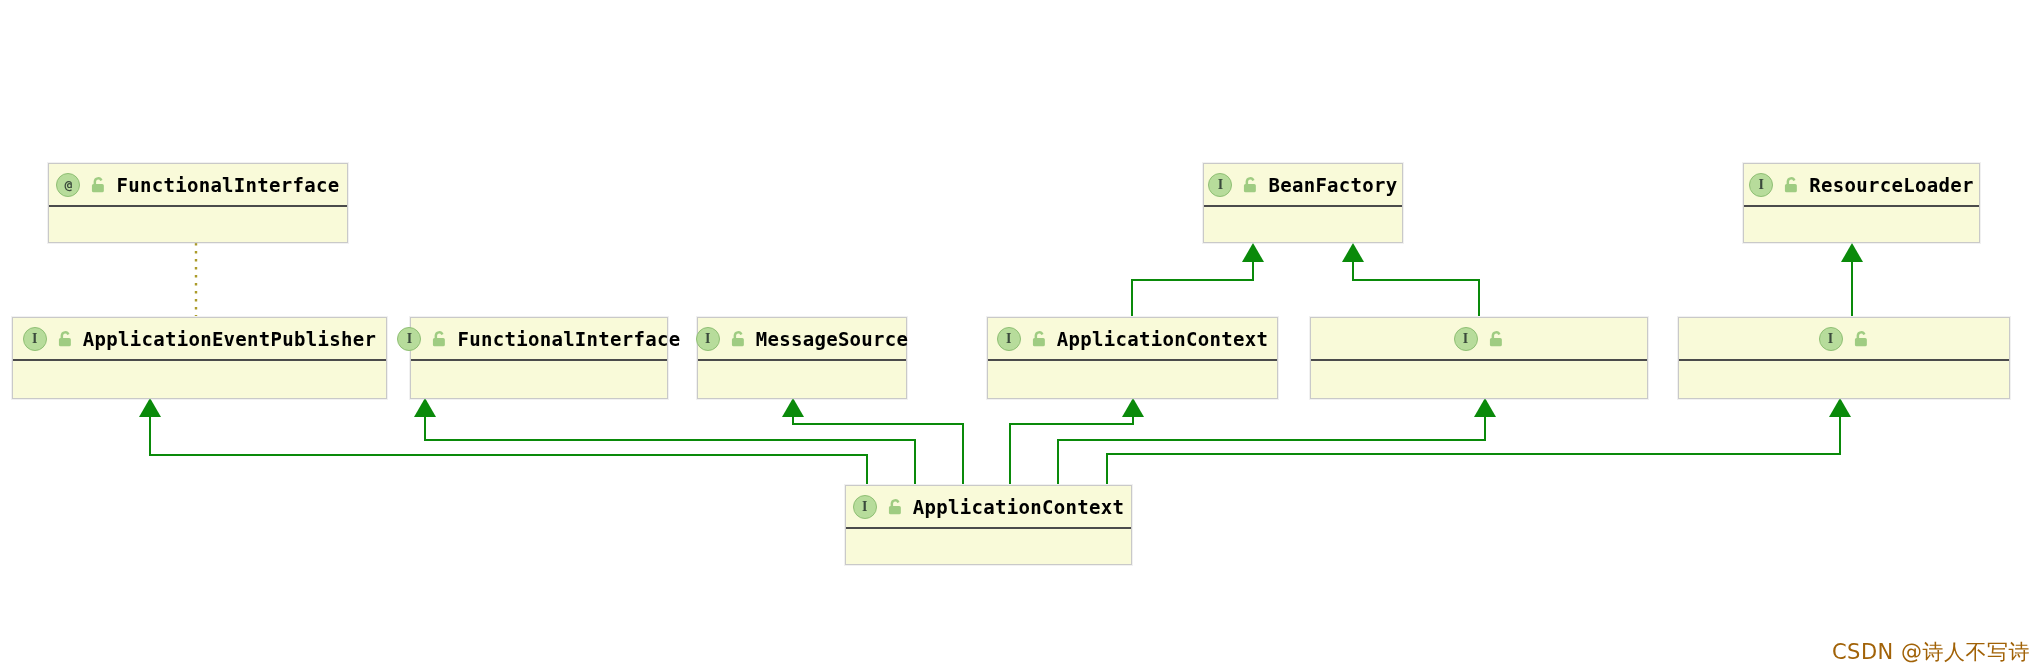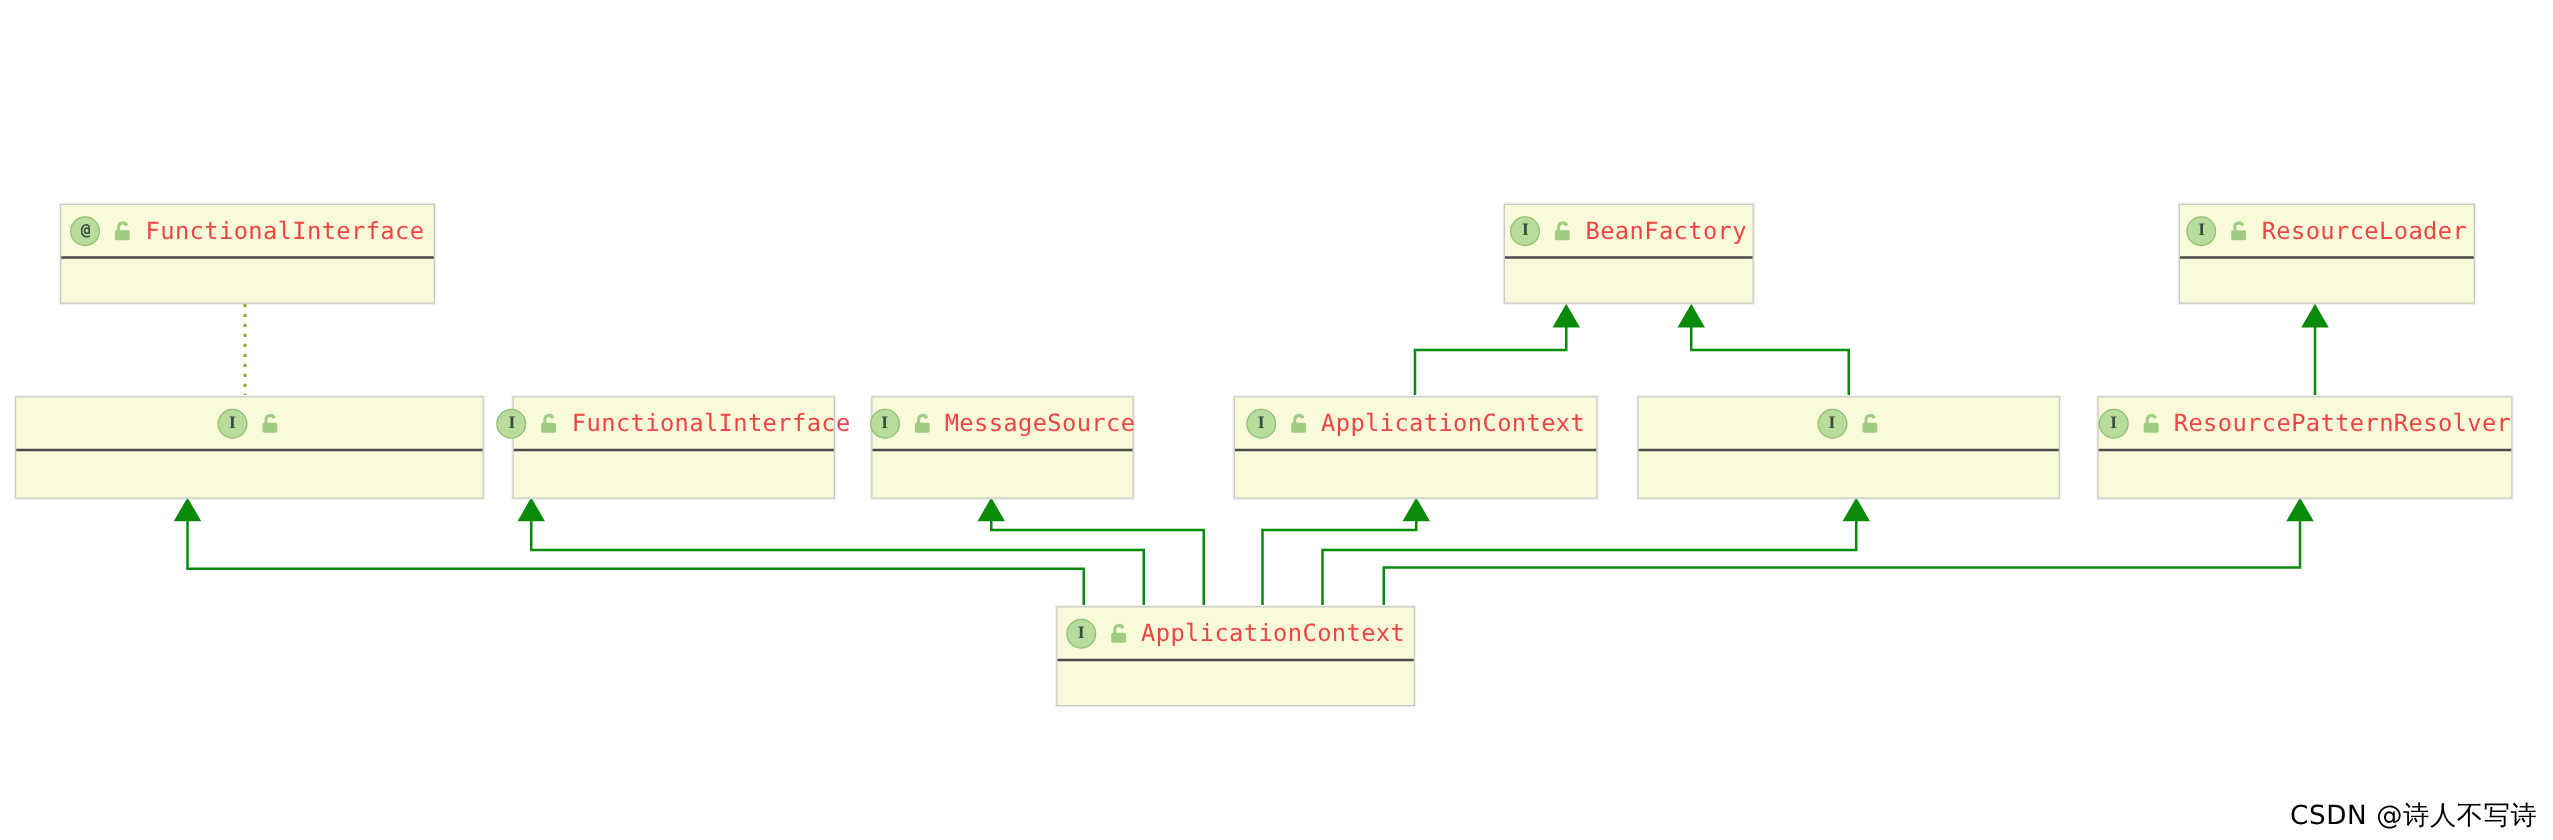--- a/index.html
+++ b/index.html
@@ -5,40 +5,40 @@
   html,body{margin:0;padding:0;background:#ffffff;}
   .canvas{position:relative;width:2042px;height:672px;background:#ffffff;overflow:hidden;
           font-family:"DejaVu Sans Mono","Liberation Mono",monospace;}
   .edges{position:absolute;left:0;top:0;width:2042px;height:672px;pointer-events:none;}
   .node{position:absolute;box-sizing:border-box;background:#f9fad9;border:1px solid #c9c9c9;
         box-shadow:0 0 0 1px rgba(200,200,200,.25);}
   .node-header{height:41px;display:flex;align-items:center;justify-content:center;gap:9px;
                border-bottom:2px solid #4b4b4b;padding:0 4px;white-space:nowrap;}
   .node-body{height:35px;}
   .mid .node-body{height:37px;}
-  .node-label{font-size:19px;font-weight:400;color:#ef4444;letter-spacing:.3px;}
+  .node-label{font-size:19px;font-weight:700;color:#000000;letter-spacing:.3px;}
   .icon-circle{flex:0 0 auto;width:22px;height:22px;border-radius:50%;background:#b7dc9b;
                border:1px solid #8fbf74;display:flex;align-items:center;justify-content:center;
                font-family:"Liberation Serif",serif;font-weight:bold;font-size:14px;line-height:1;
                color:#3a4a3c;}
   .icon-circle.annot{font-family:"DejaVu Sans Mono",monospace;font-size:13px;font-weight:bold;}
   .lock-icon{flex:0 0 auto;width:18px;height:18px;display:block;}
   
   .n-fi {left:48px;  top:163px; width:300px;}
   .n-bf {left:1203px;top:163px; width:200px;}
   .n-rl {left:1743px;top:163px; width:237px;}
   .n-aep{left:12px;  top:317px; width:375px;}
   .n-ec {left:410px; top:317px; width:258px;}
   .n-ms {left:697px; top:317px; width:210px;}
   .n-lbf{left:987px; top:317px; width:291px;}
   .n-hbf{left:1310px;top:317px; width:338px;}
   .n-rpr{left:1678px;top:317px; width:332px;}
   .n-ac {left:845px; top:485px; width:287px;}
   .watermark{position:absolute;right:12px;bottom:6px;font-family:"DejaVu Sans",sans-serif;
-             font-size:21px;color:#000000;letter-spacing:.5px;text-align:center;}
+             font-size:21px;color:#a16207;letter-spacing:.5px;text-align:center;}
 </style>
 </head>
 <body>
 
 <div class="canvas">
 
   <svg class="edges" viewBox="0 0 2042 672" xmlns="http://www.w3.org/2000/svg">
     <g stroke="#0a8a0a" stroke-width="2" fill="none">
 
       <path d="M1253,261 V280 H1132 V316"></path>
@@ -106,20 +106,21 @@
     <div class="node-body"></div>
   </div>
 
   <div class="node mid n-aep">
     <div class="node-header">
       <span class="icon-circle">I</span>
       <svg class="lock-icon" viewBox="0 0 16 16">
         <path d="M5.2 7.4 V4.9 a3 3 0 0 1 5.8 -0.9" fill="none" stroke="#9fcc82" stroke-width="2.2"></path>
         <rect x="2.6" y="7.2" width="10.6" height="7.2" rx="1.4" fill="#9fcc82"></rect>
         </svg>
+      <span class="node-label">ApplicationEventPublisher</span>
     </div>
     <div class="node-body"></div>
   </div>
 
   <div class="node mid n-ec">
     <div class="node-header">
       <span class="icon-circle">I</span>
       <svg class="lock-icon" viewBox="0 0 16 16">
         <path d="M5.2 7.4 V4.9 a3 3 0 0 1 5.8 -0.9" fill="none" stroke="#9fcc82" stroke-width="2.2"></path>
         <rect x="2.6" y="7.2" width="10.6" height="7.2" rx="1.4" fill="#9fcc82"></rect>
@@ -164,21 +165,20 @@
     <div class="node-body"></div>
   </div>
 
   <div class="node mid n-rpr">
     <div class="node-header">
       <span class="icon-circle">I</span>
       <svg class="lock-icon" viewBox="0 0 16 16">
         <path d="M5.2 7.4 V4.9 a3 3 0 0 1 5.8 -0.9" fill="none" stroke="#9fcc82" stroke-width="2.2"></path>
         <rect x="2.6" y="7.2" width="10.6" height="7.2" rx="1.4" fill="#9fcc82"></rect>
         </svg>
-      <span class="node-label">ResourcePatternResolver</span>
     </div>
     <div class="node-body"></div>
   </div>
 
   <div class="node bot n-ac">
     <div class="node-header">
       <span class="icon-circle">I</span>
       <svg class="lock-icon" viewBox="0 0 16 16">
         <path d="M5.2 7.4 V4.9 a3 3 0 0 1 5.8 -0.9" fill="none" stroke="#9fcc82" stroke-width="2.2"></path>
         <rect x="2.6" y="7.2" width="10.6" height="7.2" rx="1.4" fill="#9fcc82"></rect>

